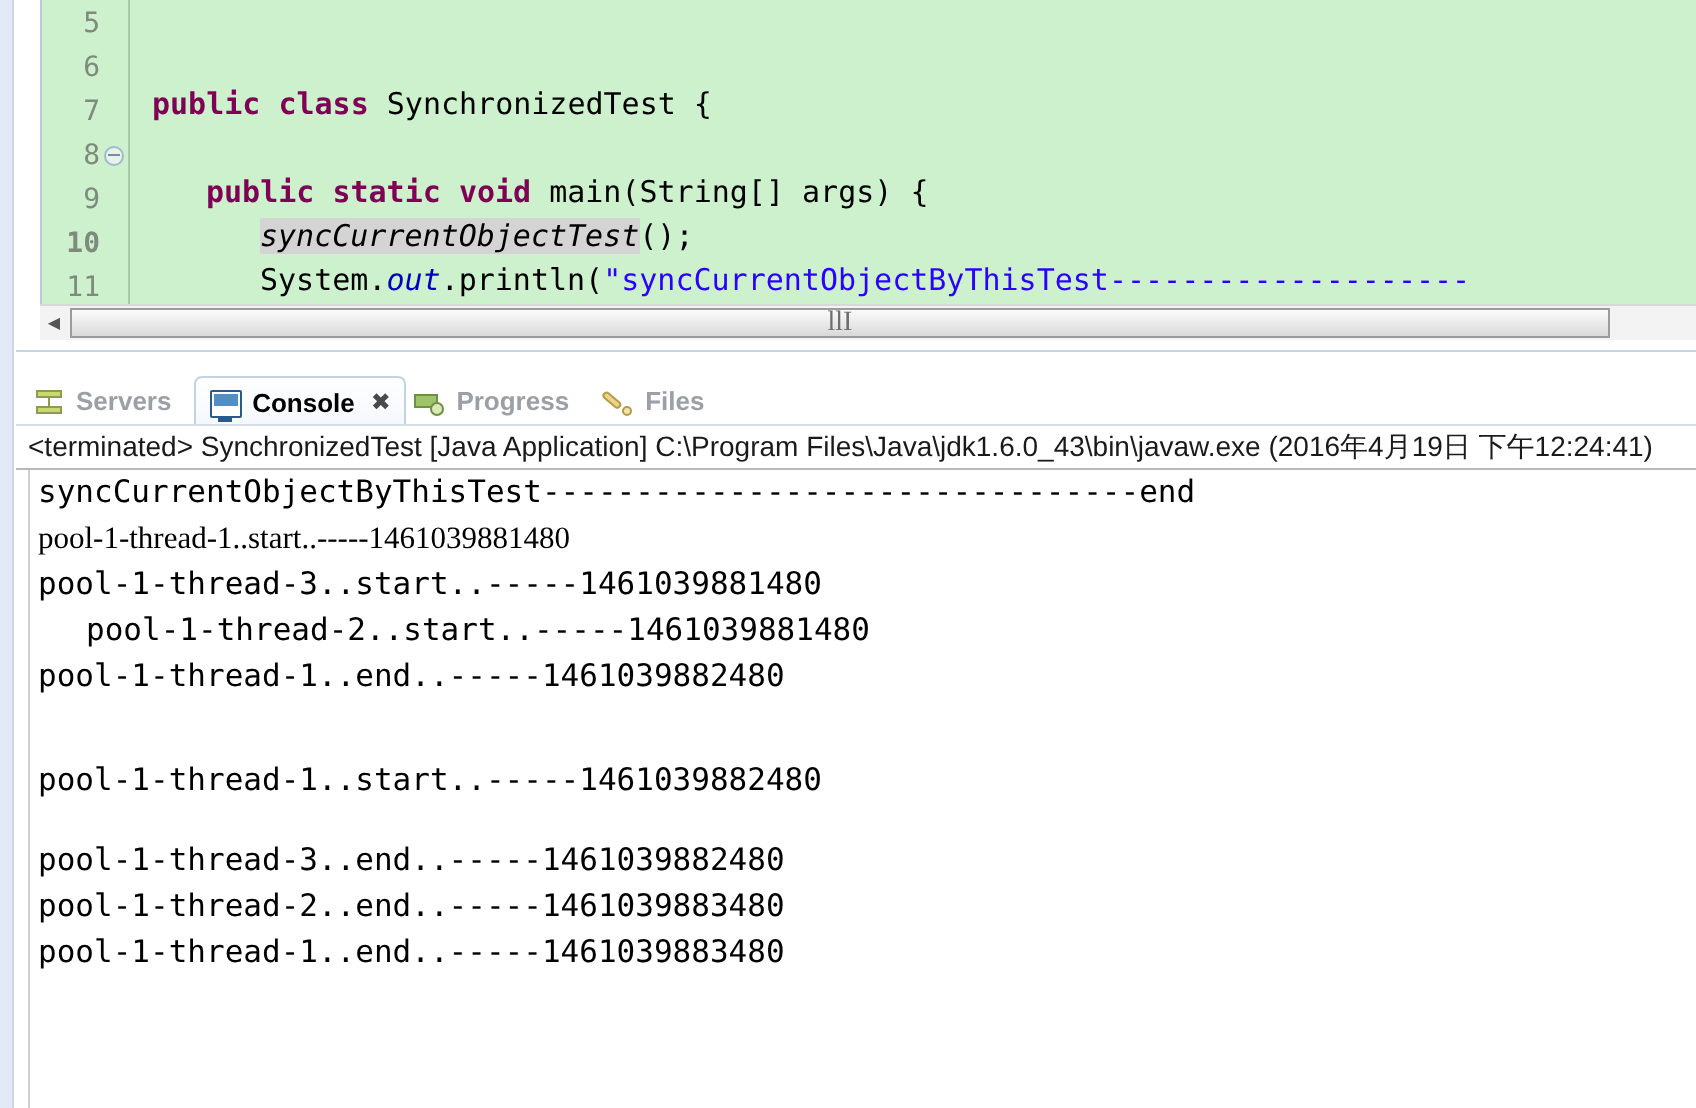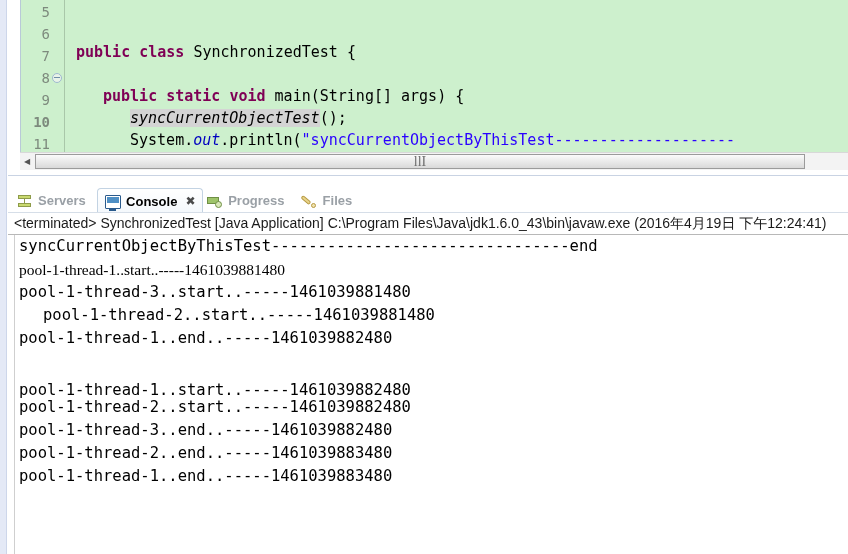--- a/index.html
+++ b/index.html
@@ -354,20 +354,19 @@
     <div class="console-header">&lt;terminated&gt; SynchronizedTest [Java Application] C:\Program Files\Java\jdk1.6.0_43\bin\javaw.exe (2016年4月19日 下午12:24:41)</div>
     <div class="console-header-rule"></div>
     <div class="console-body" id="console-body">
       <div class="console-left-bar"></div>
     <div class="console-line" style="top: 0px;">syncCurrentObjectByThisTest--------------------------------end</div>
         <div class="console-line" style="top: 23px; font-family: Liberation Serif, serif;">pool-1-thread-1..start..-----1461039881480</div>
         <div class="console-line" style="top: 46px;">pool-1-thread-3..start..-----1461039881480</div>
         <div class="console-line" style="top: 69px; margin-left: 24px;">pool-1-thread-2..start..-----1461039881480</div>
         <div class="console-line" style="top: 92px;">pool-1-thread-1..end..-----1461039882480</div>
         <div class="console-line" style="top: 144px;">pool-1-thread-1..start..-----1461039882480</div>
-        <div class="console-line" style="top: 161px;">pool-1-thread-2..start..-----1461039882480</div>
         <div class="console-line" style="top: 184px;">pool-1-thread-3..end..-----1461039882480</div>
         <div class="console-line" style="top: 207px;">pool-1-thread-2..end..-----1461039883480</div>
         <div class="console-line" style="top: 230px;">pool-1-thread-1..end..-----1461039883480</div>
       </div>
   </div>
 
 </div>
 
 </body></html>

